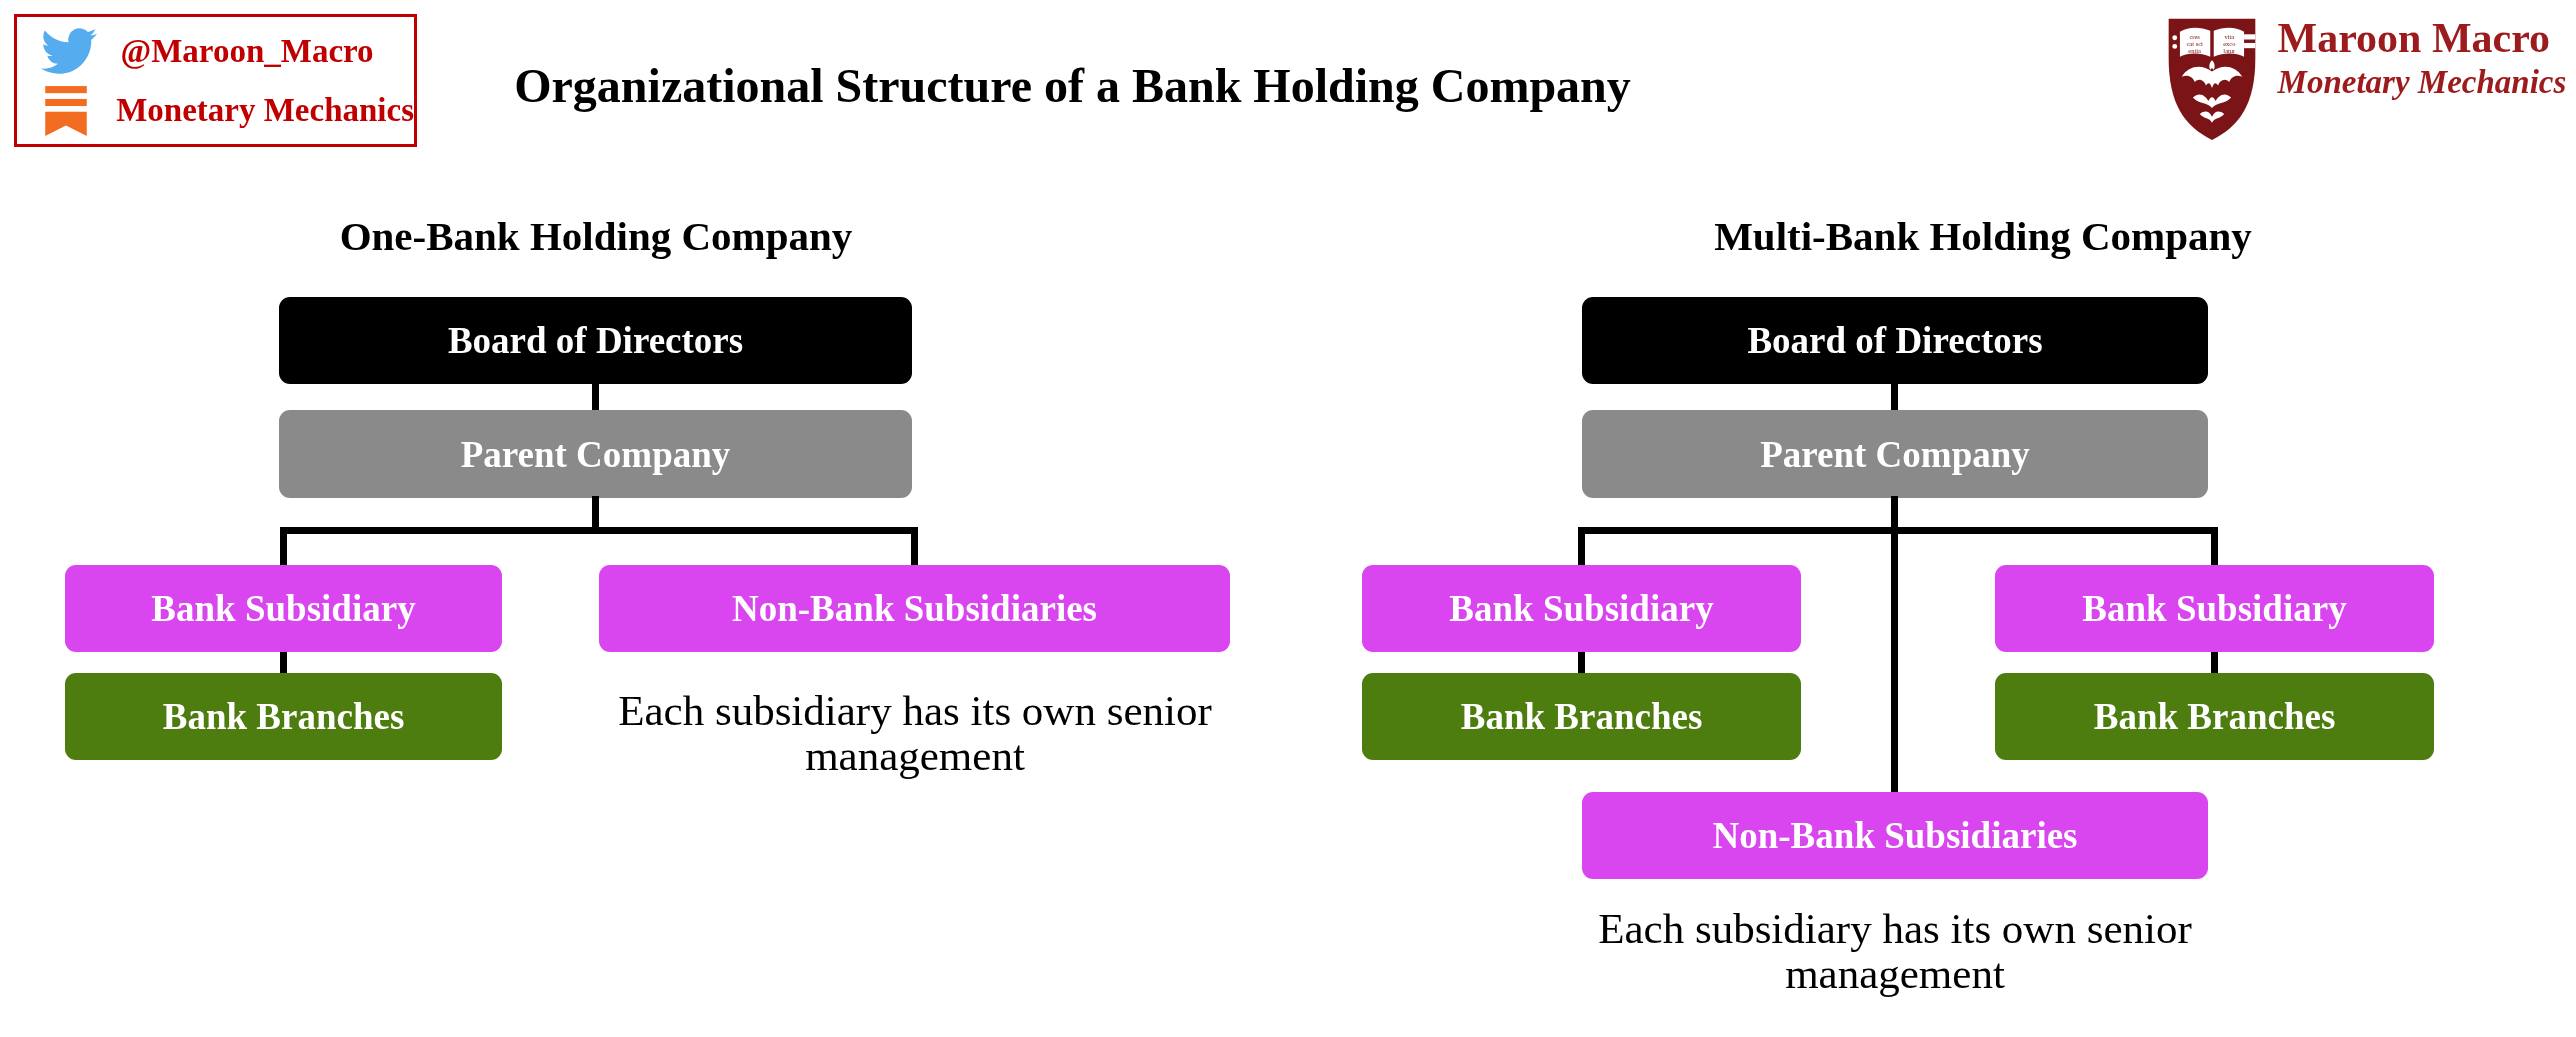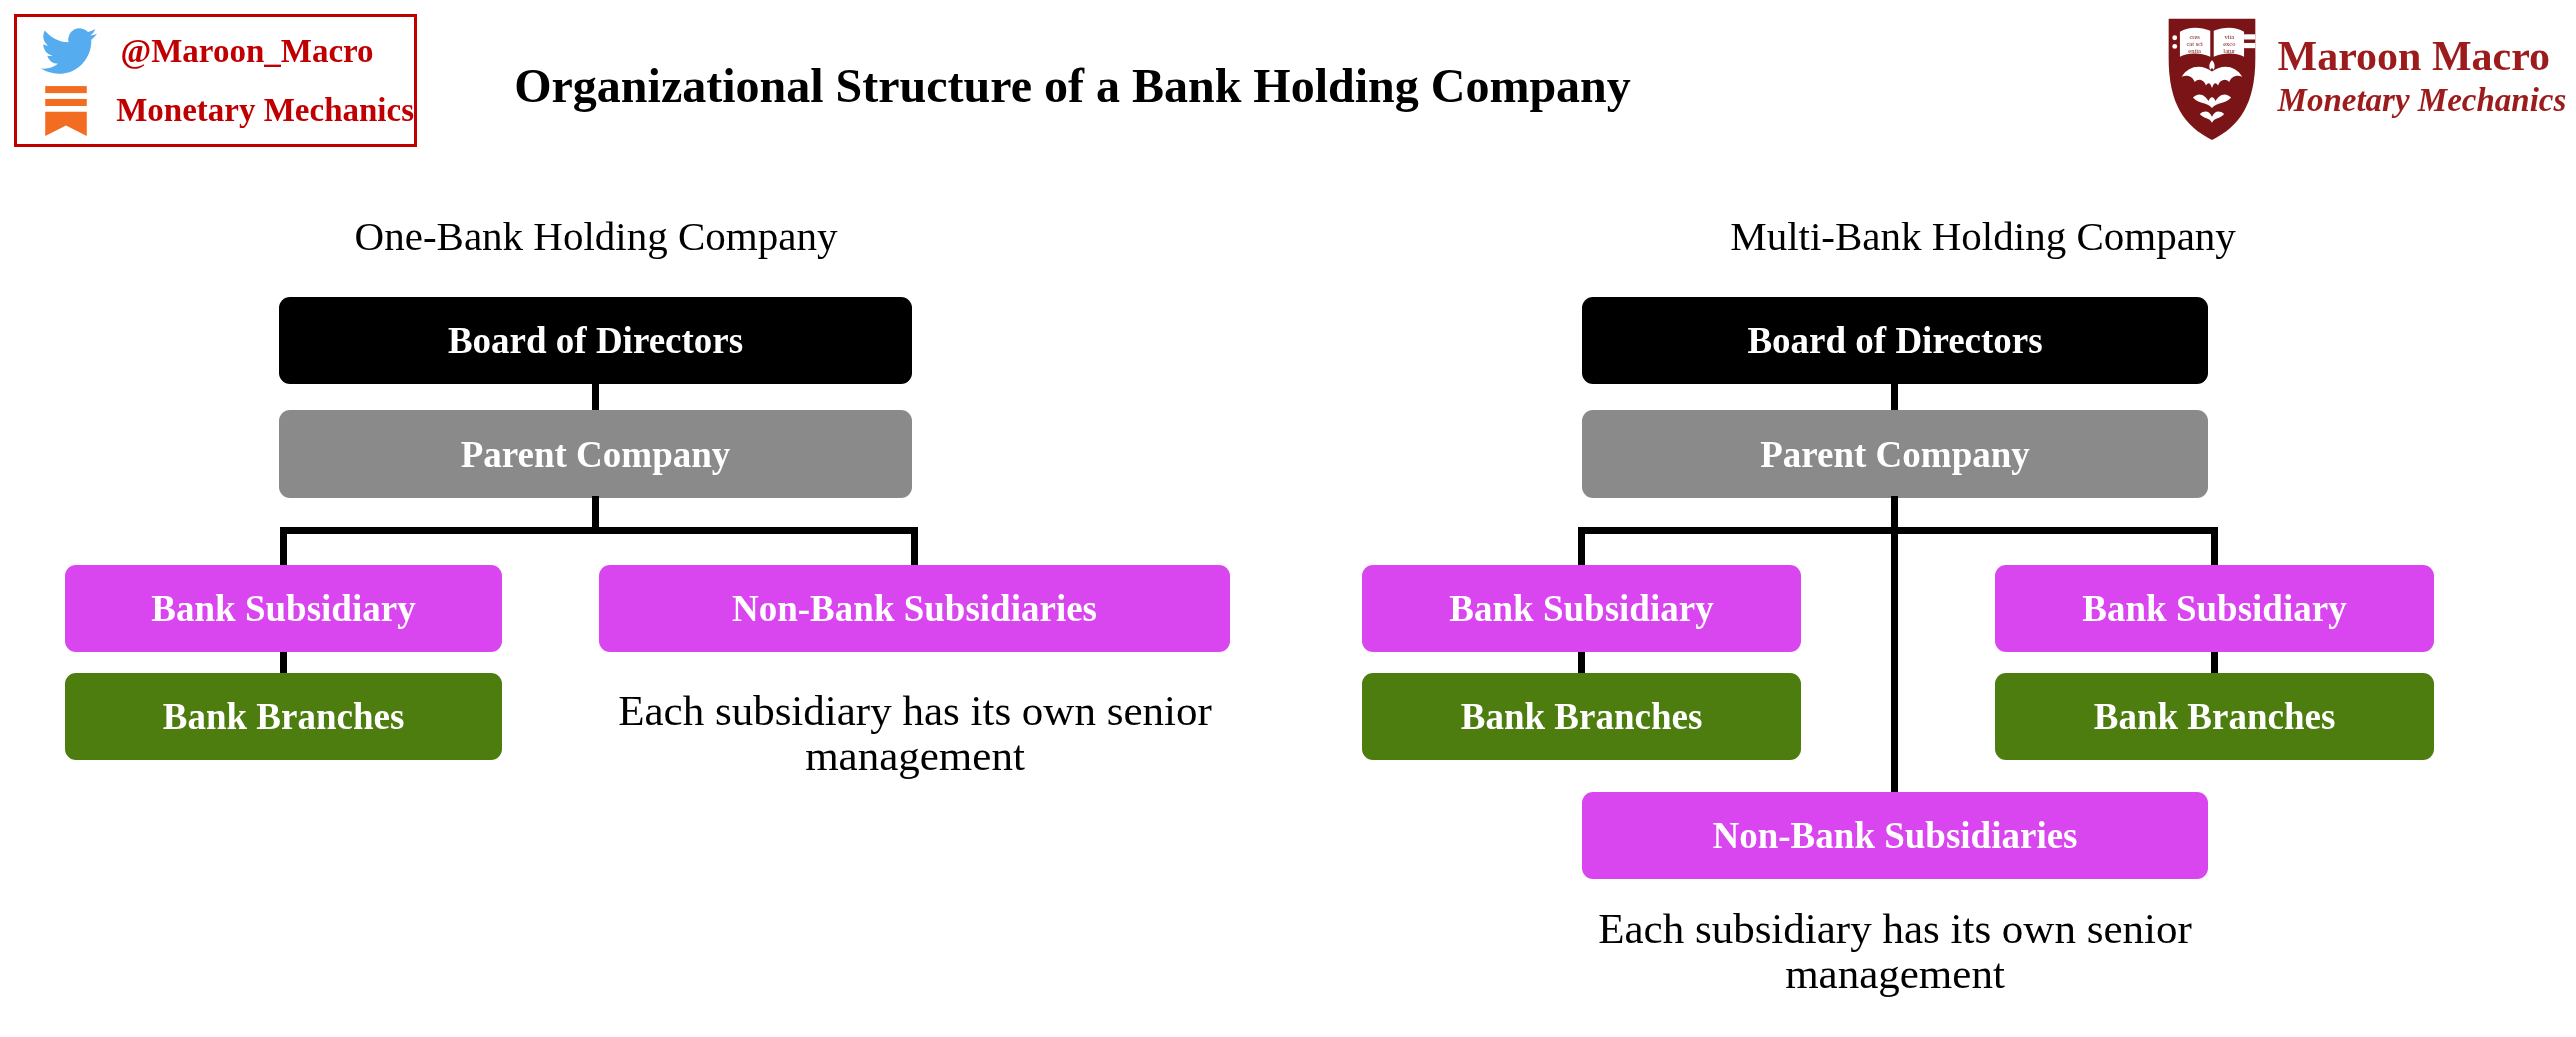--- a/index.html
+++ b/index.html
@@ -15,25 +15,25 @@
   }
   .badge-row{display:flex;align-items:center;gap:15.5px;}
   .badge-icon{width:73px;display:flex;justify-content:center;align-items:center;}
   .badge-text{color:#c00000;font-weight:bold;font-size:33px;white-space:nowrap;}
   .page-title{
     position:absolute;left:0;top:58px;width:2145px;text-align:center;
     font-size:48px;font-weight:bold;color:#000;
   }
   .logo{position:absolute;right:9.7px;top:11.6px;display:flex;align-items:flex-start;}
   .crest{width:104px;height:133px;margin-right:13.5px;}
-  .logo-text{display:flex;flex-direction:column;margin-top:19px;}
+  .logo-text{display:flex;flex-direction:column;margin-top:1px;}
   .logo-name{color:#9c1b1c;font-weight:bold;font-size:42px;line-height:50px;white-space:nowrap;}
   .logo-sub{color:#9c1b1c;font-weight:bold;font-style:italic;font-size:33px;line-height:39px;white-space:nowrap;}
   
-  .chart-title{position:absolute;font-size:41px;font-weight:normal;color:#000;text-align:center;}
+  .chart-title{position:absolute;font-size:41px;font-weight:bold;color:#000;text-align:center;}
   .obox{
     position:absolute;display:flex;align-items:center;justify-content:center;
     color:#ffffff;font-weight:bold;font-size:37px;text-align:center;border-radius:11px;
   }
   .box-board{background:#000000;}
   .box-parent{background:#8a8a8a;}
   .box-sub{background:#d946ef;}
   .box-branch{background:#4d7c0f;text-align:center;}
   .line{position:absolute;background:#000000;}
   .note{position:absolute;font-size:43px;line-height:45px;color:#000;text-align:center;}

